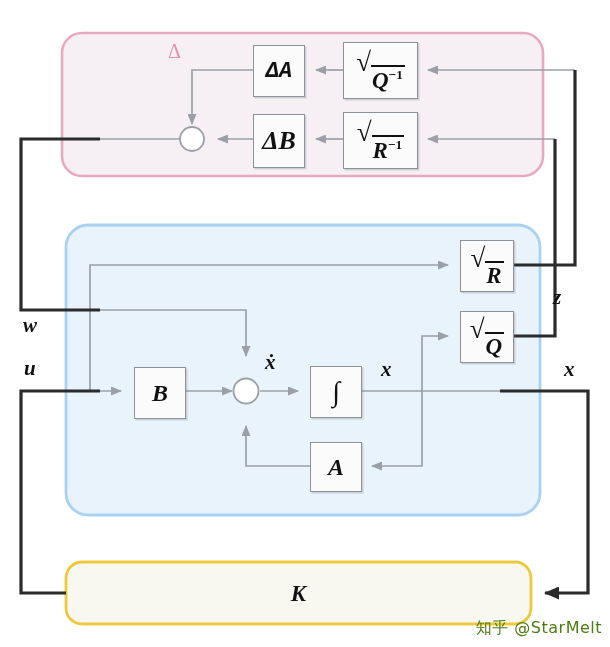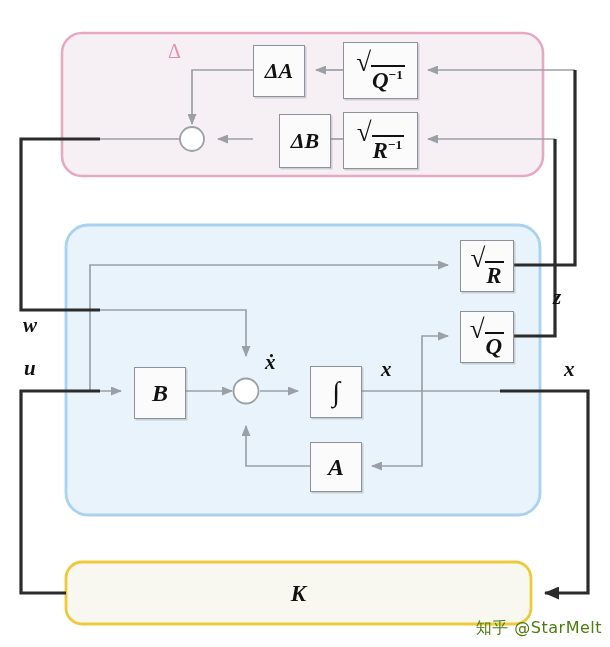--- a/index.html
+++ b/index.html
@@ -87,34 +87,34 @@
       <path d="M512,336 L555,336 L555,139"></path>
 
       <path d="M100,139 L21,139 L21,310 L100,310"></path>
 
       <path d="M500,391 L588,391 L588,593 L545,593" marker-end="url(#ahb)"></path>
 
       <path d="M66,593 L21,593 L21,391 L100,391"></path>
     </g>
   </svg>
 
-  <div class="blk" style="left:253px;top:45px;width:50px;height:50px;font-size:22px;">
+  <div class="blk" style="left:253px;top:45px;width:50px;height:50px;font-size:22px;font-family:Liberation Mono, monospace;">
     <span>ΔA</span>
   </div>
 
   <div class="blk" style="left:343px;top:42px;width:73px;height:55px;font-size:23px;">
     <span class="sqwrap">
       <span class="radsign">√</span>
       <span class="radbody">
         <span>Q</span><sup>−1</sup>
       </span>
     </span>
   </div>
 
-  <div class="blk" style="left:253px;top:114px;width:50px;height:52px;font-size:22px;margin-left:26px;">
+  <div class="blk" style="left:253px;top:114px;width:50px;height:52px;font-size:26px;">
     <span>ΔB</span>
   </div>
 
   <div class="blk" style="left:343px;top:112px;width:73px;height:55px;font-size:23px;">
     <span class="sqwrap">
       <span class="radsign">√</span>
       <span class="radbody">
         <span>R</span><sup>−1</sup>
       </span>
     </span>

